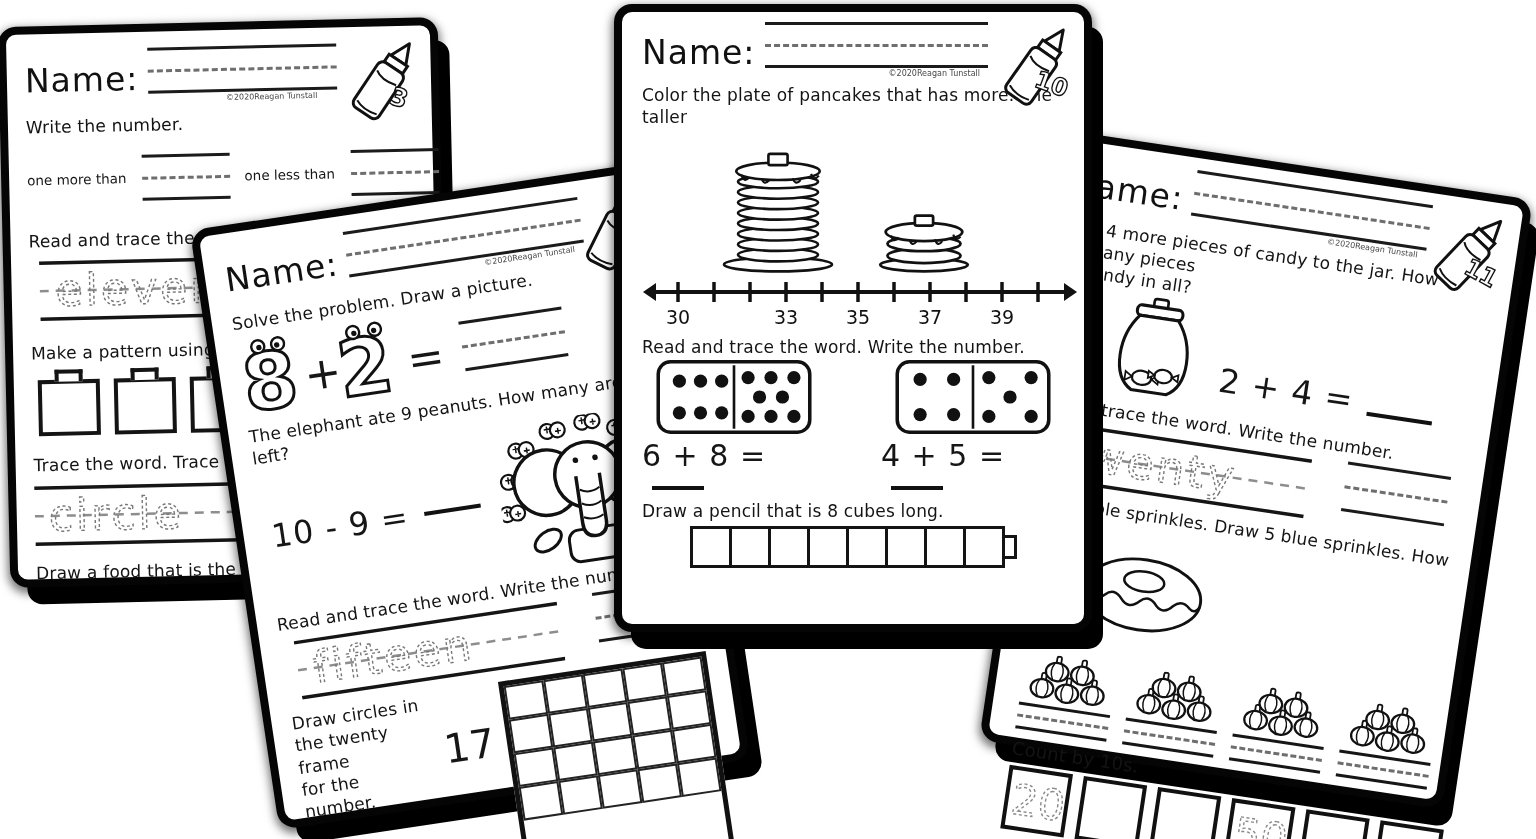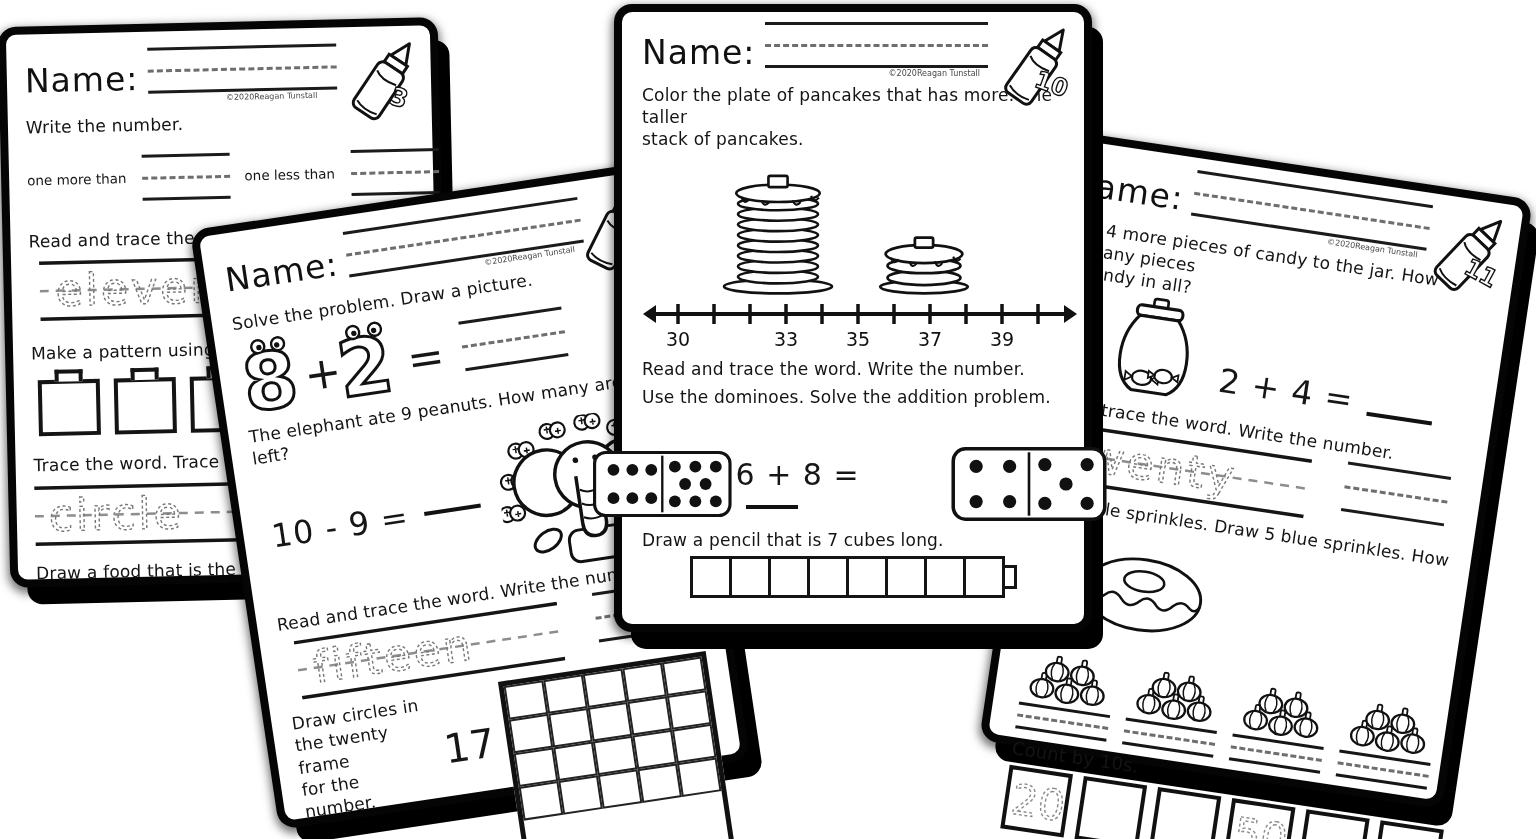--- a/index.html
+++ b/index.html
@@ -50,21 +50,21 @@
   .tframe{display:grid;grid-template-columns:repeat(5,40px);grid-auto-rows:34px;border:5px solid #111;background:#fff;}
   .tframe div{border:2px solid #232323;}
   .big17{font-size:40px;margin:36px 2px 0 2px;}
   
   #p3{left:622px;top:12px;width:462px;height:612px;z-index:4;}
   #p3 .content{padding:10px 20px;}
   #p3 .name-row{padding-right:76px;}
   #p3 .copyright{padding-right:84px;}
   .pancake-row{display:flex;align-items:flex-end;gap:28px;margin:-4px 0 0 70px;height:150px;}
   .domino-row{display:flex;gap:56px;justify-content:center;margin-top:2px;}
-  .domino-col{display:flex;flex-direction:row;align-items:center;gap:4px;margin-top:37px;}
+  .domino-col{display:flex;flex-direction:column;align-items:center;gap:4px;}
   .pcubes{display:flex;align-items:center;justify-content:center;margin-top:4px;}
   .pcube{width:36px;height:36px;border:3px solid #141414;margin-right:-3px;background:#fff;flex:none;}
   .ptab{width:9px;height:18px;border:3px solid #141414;background:#fff;flex:none;}
   
   #p4{left:1030px;top:170px;width:452px;height:600px;transform:rotate(8.5deg);z-index:3;}
   #p4 .content{padding:12px 20px 8px 26px;}
   #p4 .name-row{padding-right:70px;}
   #p4 .copyright{padding-right:78px;}
   .jar-row{display:flex;align-items:flex-end;gap:16px;margin:2px 0 0 30px;}
   .donut-row{margin:0 0 0 36px;}
@@ -441,21 +441,20 @@
             <i></i>
           </div>
       </div>
       <div class="copyright">©2020Reagan Tunstall</div>
       <svg class="crayon" width="76" height="96" viewBox="0 0 76 96">
         <use href="#crayon"></use>
         <text x="50" y="74" font-size="24" font-weight="bold" fill="#fff" stroke="#111" stroke-width="1.4" text-anchor="middle" transform="rotate(20 50 70)">10</text>
       </svg>
 
       <div class="instr" style="margin-top:6px">Color the plate of pancakes that has more. The taller</div>
-      <div class="instr">stack of pancakes.</div>
       <div class="pancake-row">
         <svg width="132" height="148" viewBox="0 0 150 170">
           <ellipse cx="75" cy="159" rx="62" ry="8" class="lineart" stroke-width="3"></ellipse>
           <ellipse cx="75" cy="148" rx="46" ry="7.5" class="lineart" stroke-width="3"></ellipse>
           <ellipse cx="75" cy="136" rx="46" ry="7.5" class="lineart" stroke-width="3"></ellipse>
           <ellipse cx="75" cy="124" rx="46" ry="7.5" class="lineart" stroke-width="3"></ellipse>
           <ellipse cx="75" cy="112" rx="46" ry="7.5" class="lineart" stroke-width="3"></ellipse>
           <ellipse cx="75" cy="100" rx="46" ry="7.5" class="lineart" stroke-width="3"></ellipse>
           <ellipse cx="75" cy="88" rx="46" ry="7.5" class="lineart" stroke-width="3"></ellipse>
           <ellipse cx="75" cy="76" rx="46" ry="7.5" class="lineart" stroke-width="3"></ellipse>
@@ -493,21 +492,20 @@
         </g>
         <text x="36" y="50" class="nl-label">30</text>
         <text x="144" y="50" class="nl-label">33</text>
         <text x="216" y="50" class="nl-label">35</text>
         <text x="288" y="50" class="nl-label">37</text>
         <text x="360" y="50" class="nl-label">39</text>
       </svg>
 
       <div class="instr" style="margin-top:4px">Read and trace the word. Write the number.</div>
 
-      <div class="instr" style="margin-top:6px">Use the dominoes. Solve the addition problem.</div>
       <div class="domino-row">
         <div class="domino-col">
           <svg width="168" height="74" viewBox="0 0 176 84">
             <rect x="2" y="2" width="172" height="80" rx="14" class="lineart" stroke-width="4"></rect>
             <line x1="88" y1="6" x2="88" y2="78" stroke="#111" stroke-width="3"></line>
             <g fill="#111">
               <circle cx="26" cy="24" r="7.5"></circle>
                 <circle cx="50" cy="24" r="7.5"></circle>
                 <circle cx="74" cy="24" r="7.5"></circle>
               <circle cx="26" cy="60" r="7.5"></circle>
@@ -534,24 +532,25 @@
                 <circle cx="66" cy="22" r="7.5"></circle>
               <circle cx="28" cy="62" r="7.5"></circle>
                 <circle cx="66" cy="62" r="7.5"></circle>
               <circle cx="106" cy="20" r="7.5"></circle>
                 <circle cx="154" cy="20" r="7.5"></circle>
               <circle cx="130" cy="42" r="7.5"></circle>
               <circle cx="106" cy="64" r="7.5"></circle>
                 <circle cx="154" cy="64" r="7.5"></circle>
             </g>
           </svg>
-        </div>
-      </div>
-
-      <div class="instr" style="margin-top:8px">Draw a pencil that is 7 cubes long.</div>
+          <div><span class="eq">4 + 5 =</span><span class="blank" style="width:52px"></span></div>
+        </div>
+      </div>
+
+      <div class="instr" style="margin-top:8px">Draw a pencil that is 8 cubes long.</div>
       <div class="pcubes">
         <div class="pcube"></div>
           <div class="pcube"></div>
           <div class="pcube"></div>
           <div class="pcube"></div>
         <div class="pcube"></div>
           <div class="pcube"></div>
           <div class="pcube"></div>
           <div class="pcube"></div>
         <div class="ptab"></div>

